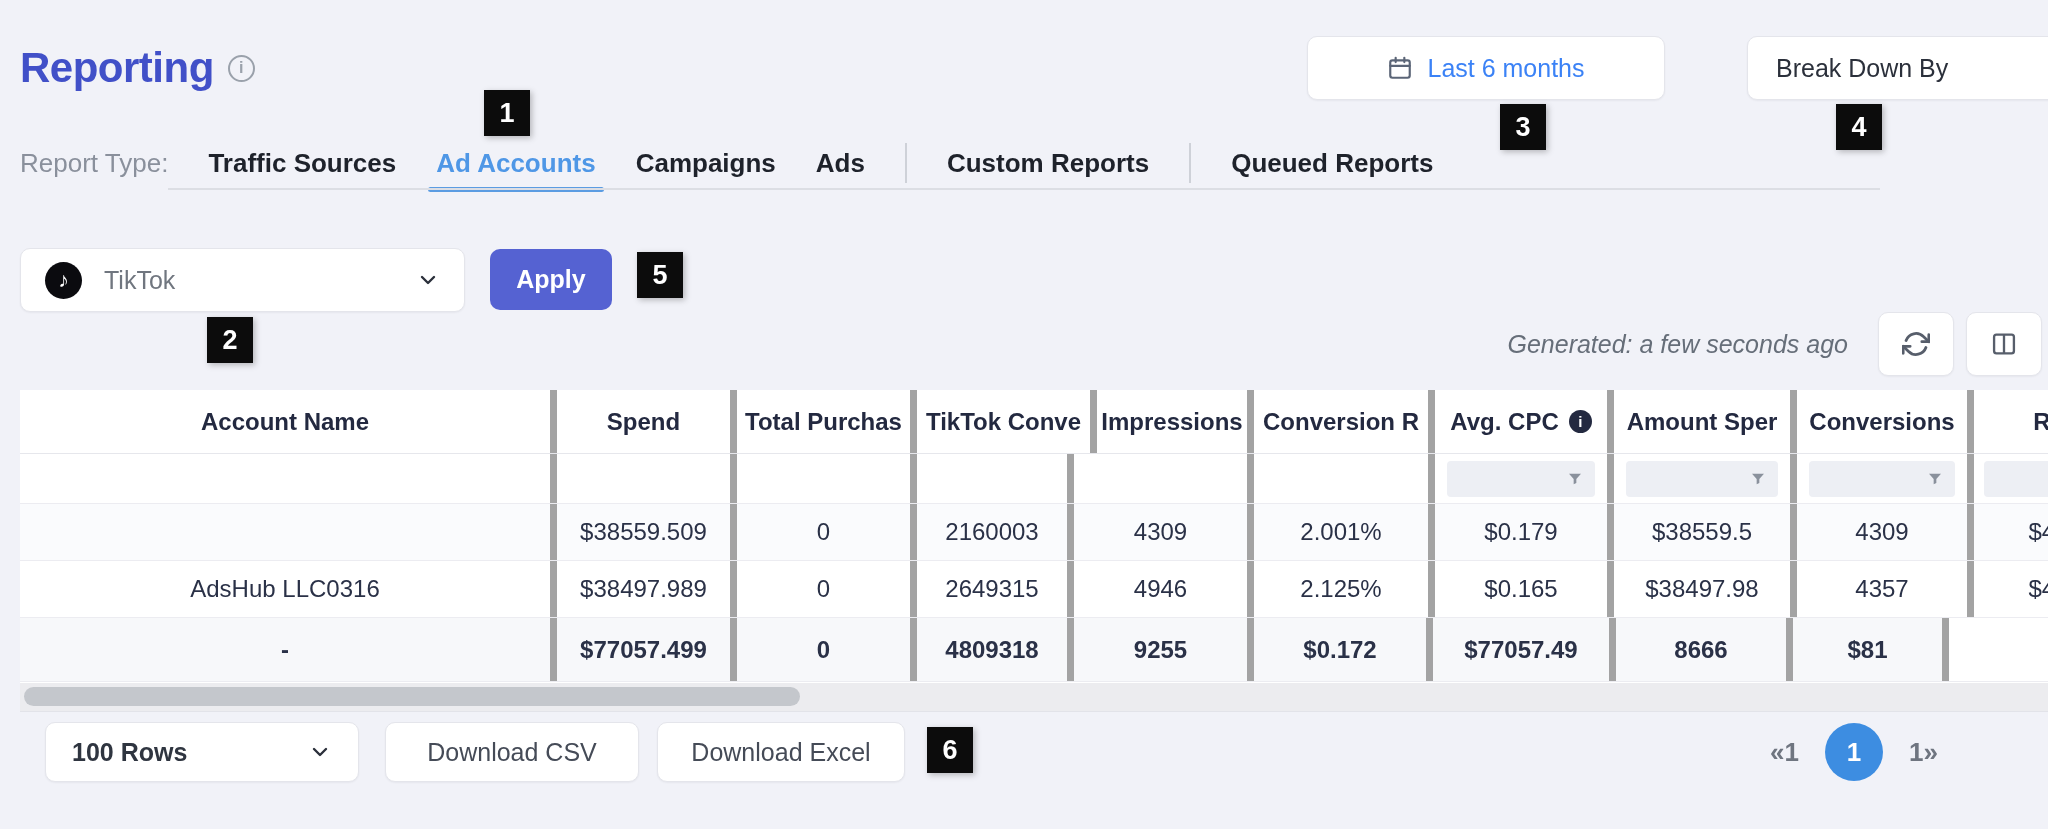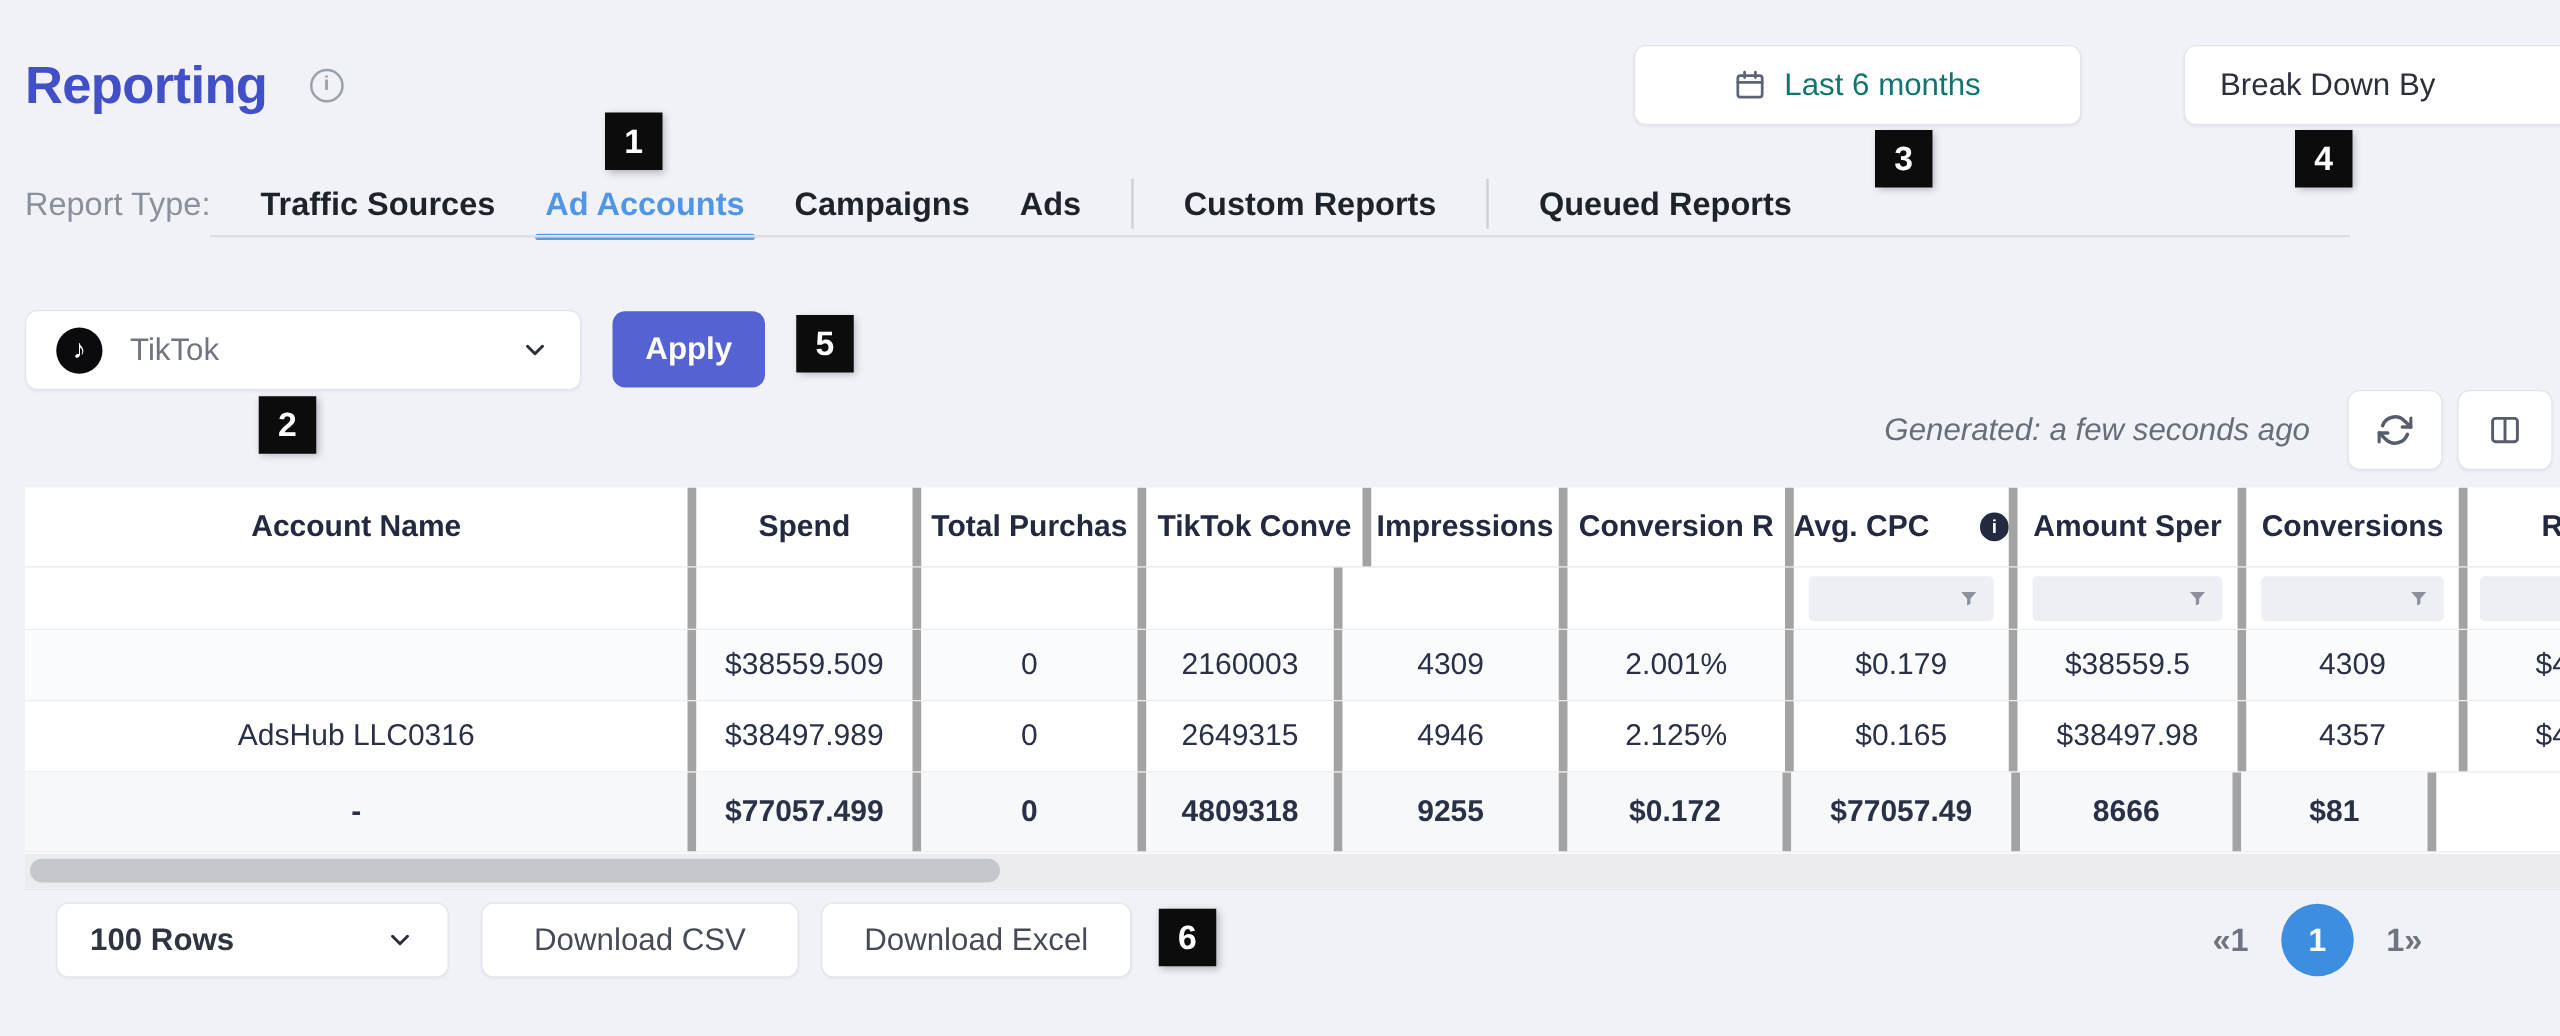--- a/index.html
+++ b/index.html
@@ -5,34 +5,34 @@
   * { margin:0; padding:0; box-sizing:border-box; }
   html,body { width:2048px; height:829px; }
   body {
     position:relative;
     background:#f1f2f8;
     font-family:"Liberation Sans", sans-serif;
     color:#262b3a;
     overflow:hidden;
   }
   
-  .title-row { position:absolute; left:20px; top:44px; display:flex; align-items:center; gap:34px; }
+  .title-row { position:absolute; left:20px; top:44px; display:flex; align-items:center; gap:14px; }
   .page-title { font-size:42px; font-weight:800; color:#4150c8; letter-spacing:-0.5px; }
   .info-outline {
     width:27px; height:27px; border:2.5px solid #9aa1ab; border-radius:50%;
     color:#9aa1ab; font-size:16px; font-weight:700; display:flex; align-items:center; justify-content:center;
   }
   
   .btn-white {
     background:#fff; border:1px solid #e4e5eb; border-radius:10px;
     box-shadow:0 1px 2px rgba(16,24,40,.05);
     display:flex; align-items:center; justify-content:center; cursor:pointer;
   }
   .date-btn { position:absolute; left:1307px; top:36px; width:358px; height:64px; gap:14px; }
-  .date-btn span { font-size:25px; color:#0f766e; }
+  .date-btn span { font-size:25px; color:#3b82f6; }
   .breakdown { position:absolute; left:1747px; top:36px; width:355px; height:64px; justify-content:space-between; padding:0 24px 0 28px; }
   .breakdown span { font-size:25px; color:#2b303b; }
   
   .tabs-line { position:absolute; left:168px; top:188px; width:1712px; height:2px; background:#dcdee4; }
   .tabs { position:absolute; left:20px; top:140px; height:51px; display:flex; align-items:flex-start; gap:40px; }
   .tabs .rt-label { font-size:26px; color:#8a909c; padding-top:8px; }
   .tab { position:relative; font-size:26px; font-weight:700; color:#1e222b; padding-top:8px; height:51px; cursor:pointer; }
   .tab.active { color:#4f97e6; }
   .tab.active::after { content:""; position:absolute; left:-8px; right:-8px; bottom:-1px; height:5px; border-radius:3px; background:#5b9ce2; }
   .tab-divider { width:2px; height:40px; background:#ced1d8; margin-top:3px; }
@@ -176,21 +176,21 @@
         </div>
         <div class="th" style="width: 180px;">
           <span>TikTok Conve</span>
         </div>
         <div class="th" style="width: 157px;">
           <span>Impressions</span>
         </div>
         <div class="th" style="width: 181px;">
           <span>Conversion R</span>
         </div>
-        <div class="th" style="width: 179px; justify-content: space-between;">
+        <div class="th" style="width: 179px;">
           <span>Avg. CPC</span>
           <span class="info-filled">i</span>
         </div>
         <div class="th" style="width: 183px;">
           <span>Amount Sper</span>
         </div>
         <div class="th" style="width: 177px;">
           <span>Conversions</span>
         </div>
         <div class="th" style="width: 156px;">

